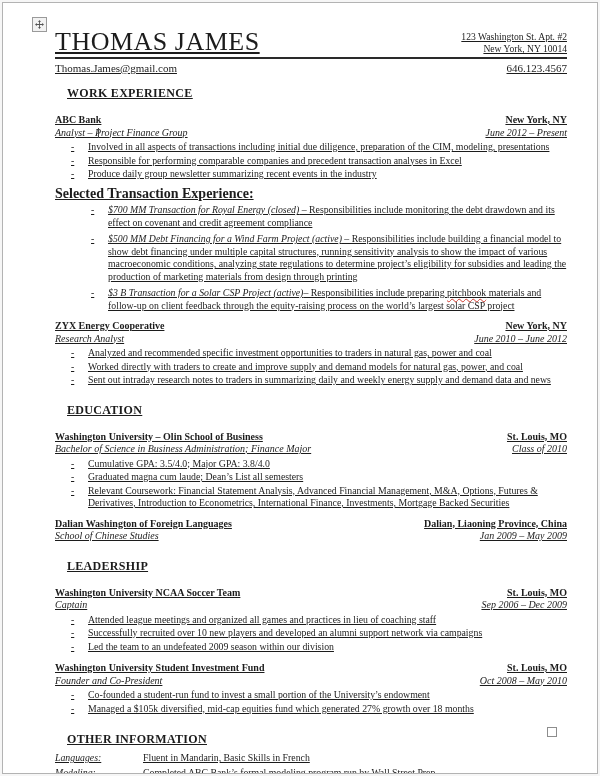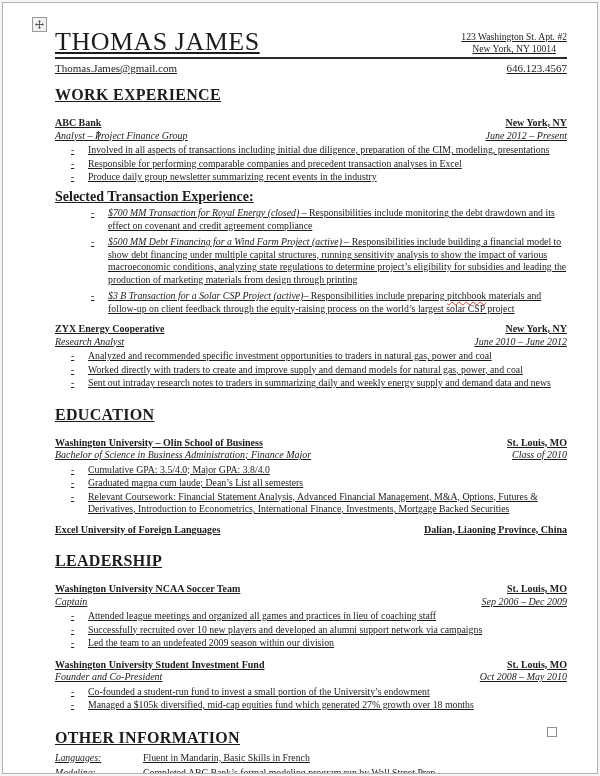--- a/index.html
+++ b/index.html
@@ -10,26 +10,26 @@
   }
   .page{position:absolute;inset:2px;background:#fff;border:1px solid #b3b3b3;overflow:hidden;}
   .content{padding:10px 30px 3px 52px;text-decoration:underline;}
 
   
   .move-handle{position:absolute;left:29px;top:14px;width:13px;height:13px;border:1px solid #9a9a9a;
     background:#f2f2f2;display:flex;align-items:center;justify-content:center;}
   .header-top{display:flex;justify-content:space-between;align-items:flex-end;
     border-bottom:2px solid #2a2a2a;padding-bottom:2px;margin-top:16px;}
   .name{font-size:26px;line-height:1;letter-spacing:.5px;}
-  .addr{text-align:center;font-size:9.6px;line-height:12px;}
+  .addr{text-align:right;font-size:9.6px;line-height:12px;}
   .header-bottom{display:flex;justify-content:space-between;font-size:11px;padding-top:3px;}
 
   
   .section{margin-top:12px;}
-  .sec-heading{font-size:16px;font-weight:bold;text-decoration:underline;letter-spacing:.3px;margin:0 0 5px 0;}
+  .sec-heading{font-size:12px;font-weight:bold;text-decoration:underline;letter-spacing:.3px;margin:0 0 5px 12px;}
   .row{display:flex;justify-content:space-between;font-size:10px;line-height:12.5px;}
   .row .bold{font-weight:bold;}
   .row .ital{font-style:italic;}
   .job{margin-top:13px;}
   .job:first-of-type{margin-top:0;}
   .jt-wrap{position:relative;display:inline-block;}
   .caret{position:absolute;left:43px;top:1px;width:1px;height:10px;background:#444;}
 
   
   .bullets{margin:2px 0 0 16px;font-size:9.8px;line-height:12.5px;}
@@ -172,22 +172,26 @@
           </div>
           <div class="b">
             <span class="m">-</span>
             <span>Relevant Coursework: Financial Statement Analysis, Advanced Financial Management, M&amp;A, Options, Futures &amp; Derivatives, Introduction to Econometrics, International Finance, Investments, Mortgage Backed Securities</span>
           </div>
         </div>
       </div>
 
       <div class="job" style="margin-top:8px;">
         <div class="row">
-          <span class="bold">Excel University of Foreign Languages</span>
+          <span class="bold">Dalian Washington of Foreign Languages</span>
           <span class="bold">Dalian, Liaoning Province, China</span>
+        </div>
+        <div class="row">
+          <span class="ital">School of Chinese Studies</span>
+          <span class="ital">Jan 2009 – May 2009</span>
         </div>
       </div>
     </div>
 
     <div class="section" style="margin-top:16px;">
       <div class="sec-heading">LEADERSHIP</div>
 
       <div class="job">
         <div class="row">
           <span class="bold">Washington University NCAA Soccer Team</span>

